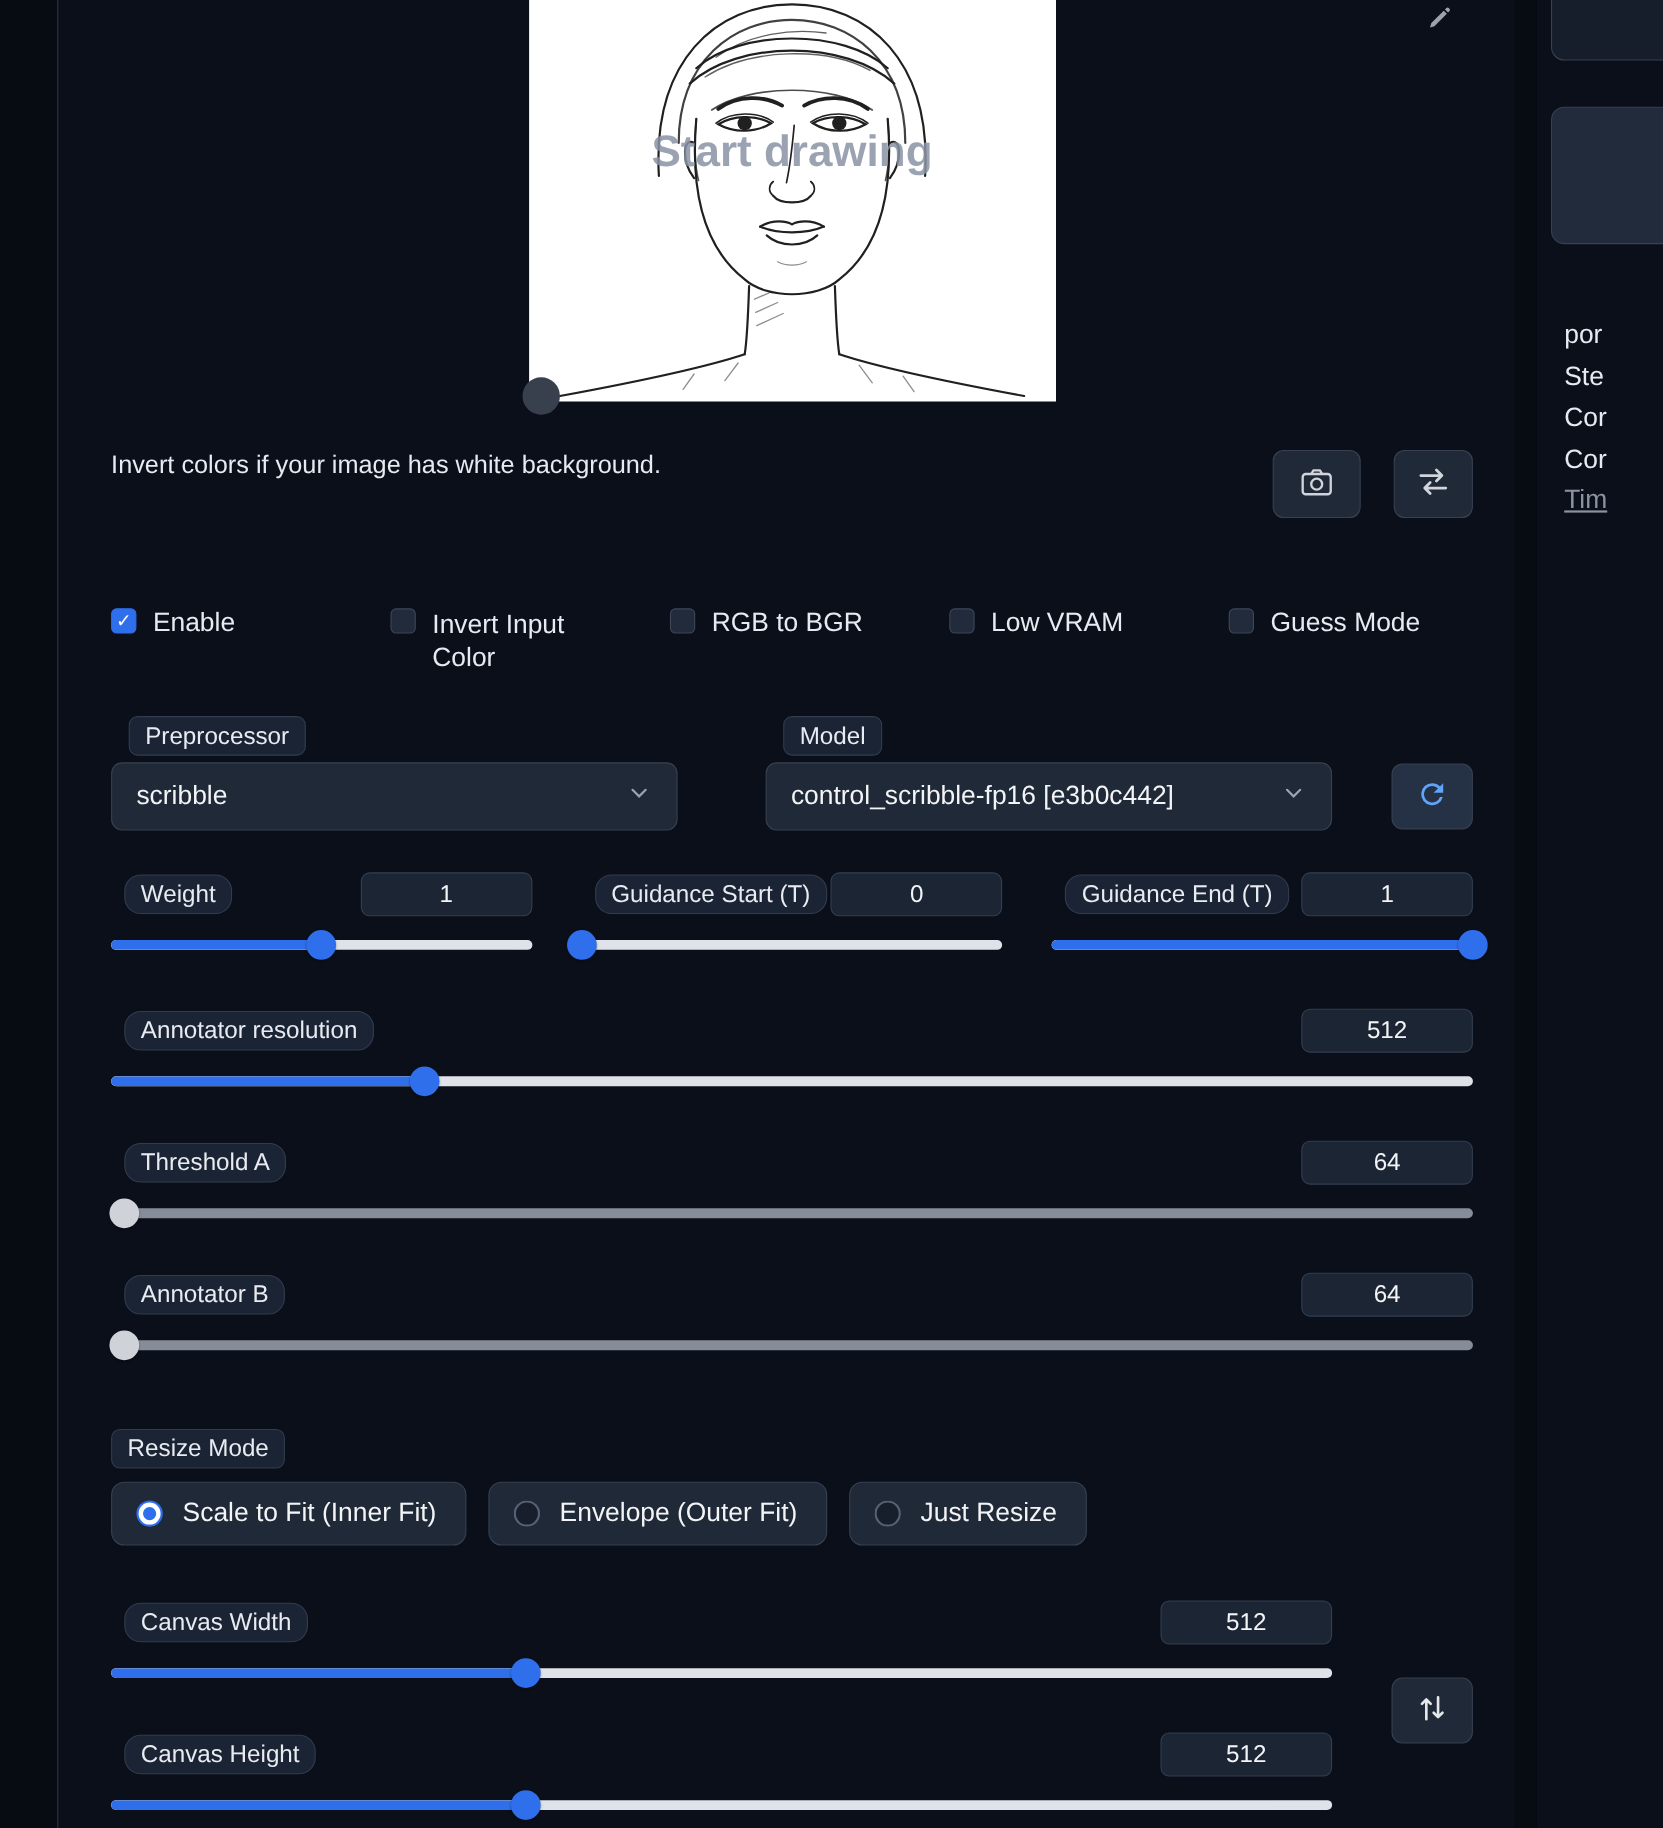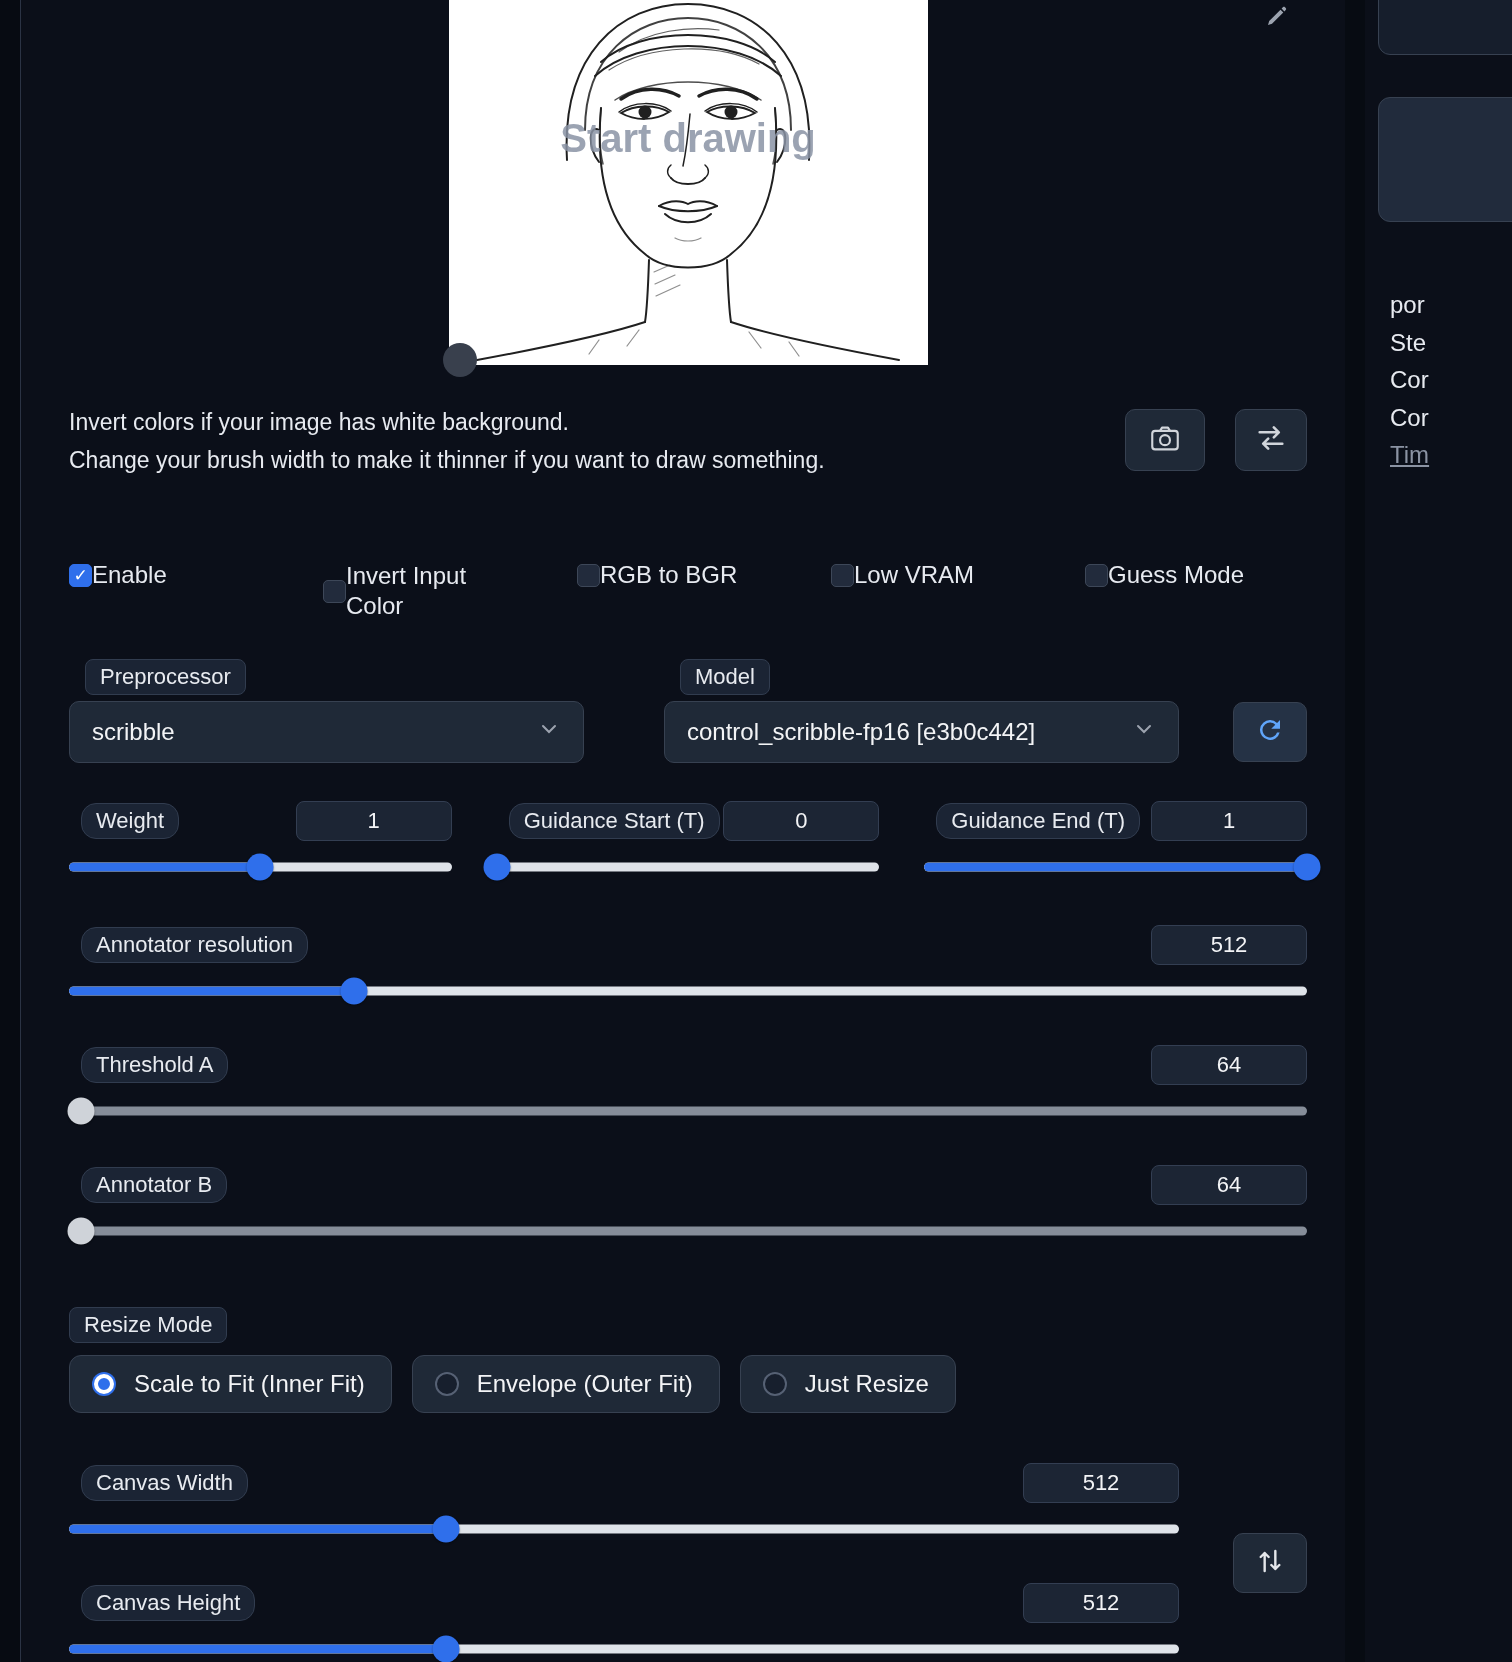--- a/index.html
+++ b/index.html
@@ -20,21 +20,21 @@
   html,body{width:1512px;height:1662px;overflow:hidden;}
   body{
     background:var(--gutter-bg);
     font-family:"Liberation Sans","DejaVu Sans",sans-serif;
     color:var(--text);
   }
   .app{display:flex;width:1512px;height:1662px;}
   .gutter{width:20px;flex:0 0 20px;background:var(--gutter-bg);}
   .main-col{
     width:1325px;flex:0 0 1325px;background:var(--page-bg);
-    border-left:1px solid #2b3344;position:relative;padding:0 38px 12px 48px;
+    border-left:1px solid #2b3344;position:relative;padding:0 38px 12px 48px;margin-left:32px;
   }
   .gap-col{width:20px;flex:0 0 20px;background:var(--gutter-bg);}
   .sidebar{width:147px;flex:0 0 147px;background:var(--page-bg);position:relative;overflow:hidden;}
 
   
   .edit-pencil{position:absolute;top:4px;right:56px;width:24px;height:24px;cursor:pointer;}
 
   
   .image-preview{
     width:479px;height:365px;margin:0 auto;background:#ffffff;position:relative;overflow:visible;
@@ -55,21 +55,21 @@
   .info-buttons{margin-left:auto;display:flex;gap:30px;margin-top:6px;}
   .tool-btn{
     height:62px;background:var(--block-bg);border:1px solid var(--border);border-radius:10px;
     display:flex;align-items:center;justify-content:center;cursor:pointer;
   }
   .tool-btn.camera{width:80px;}
   .tool-btn.swap{width:72px;}
 
   
   .checkbox-row{display:flex;margin-top:82px;align-items:flex-start;}
-  .checkbox{display:flex;align-items:center;cursor:pointer;}
+  .checkbox{display:flex;gap:15px;cursor:pointer;}
   .cb-box{
     width:23px;height:23px;border-radius:5px;background:#222b3c;border:1px solid #3d4758;
     flex:0 0 auto;position:relative;
   }
   .checkbox[data-checked="true"] .cb-box{background:var(--blue);border-color:var(--blue);}
   .checkbox[data-checked="true"] .cb-box::after{
     content:"✓";position:absolute;inset:0;display:flex;align-items:center;justify-content:center;
     color:#fff;font-size:17px;font-weight:bold;
   }
   .cb-label{font-size:24px;color:var(--text-soft);}
@@ -230,21 +230,20 @@
           <path d="M150,340 l-10,14 M190,330 l-12,16 M300,332 l12,16 M340,342 l10,14" stroke-width="1.2" opacity="0.5"></path>
         </g>
       </svg>
       <div class="overlay-text">Start drawing</div>
       <div class="brush-handle"></div>
     </div>
 
     <div class="info-row">
       <div class="info-text">
         <div>Invert colors if your image has white background.</div>
-        <div>Change your brush width to make it thinner if you want to draw something.</div>
       </div>
       <div class="info-buttons">
         <div class="tool-btn camera">
           <span>
             <svg viewBox="0 0 24 24" width="34" height="34" fill="none" stroke="#d1d5db" stroke-width="1.5" stroke-linejoin="round">
               <rect x="3" y="7" width="18" height="13" rx="2"></rect>
               <circle cx="12" cy="13.5" r="3.5"></circle>
               <path d="M8.5 7l1.4-2.3h4.2L15.5 7"></path>
             </svg>
           </span>

